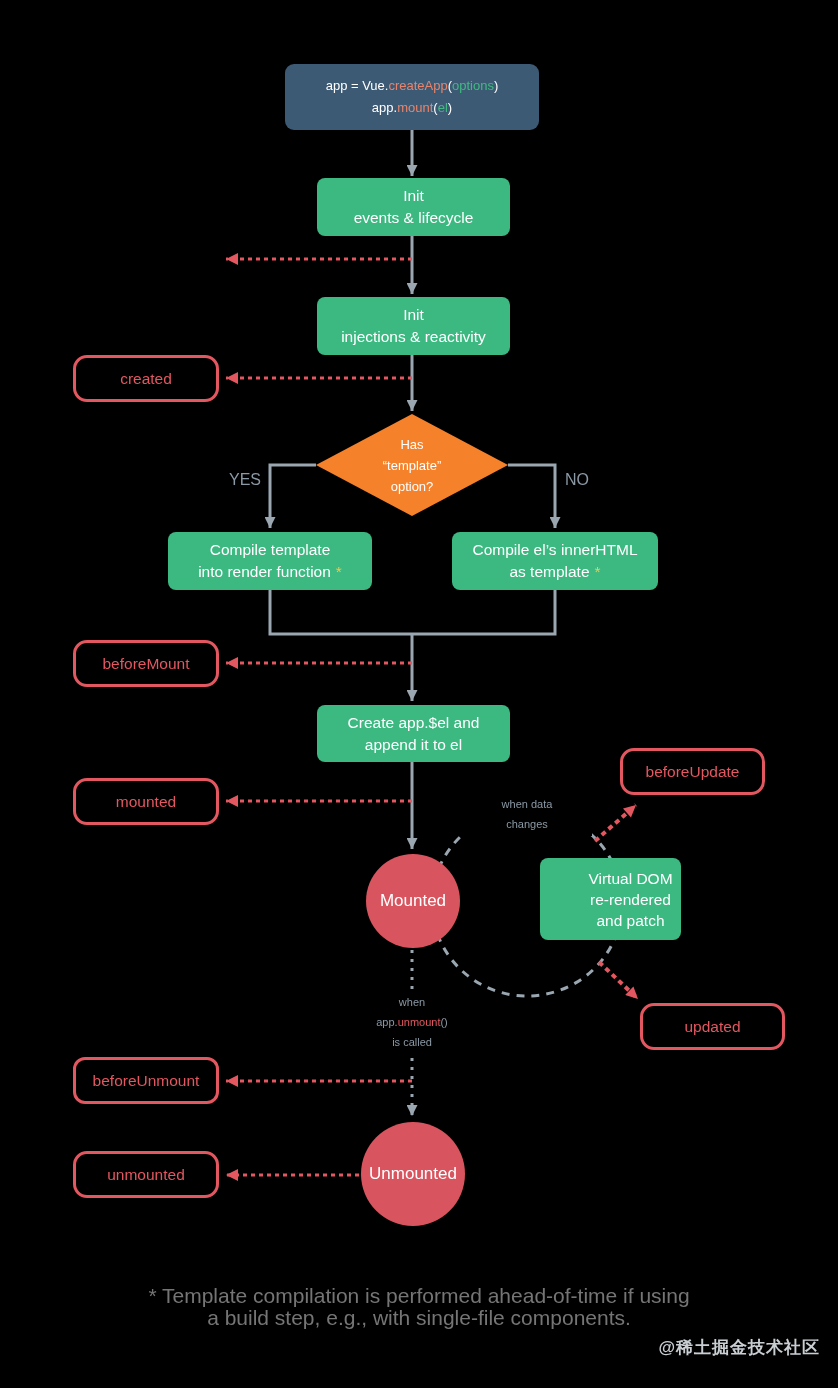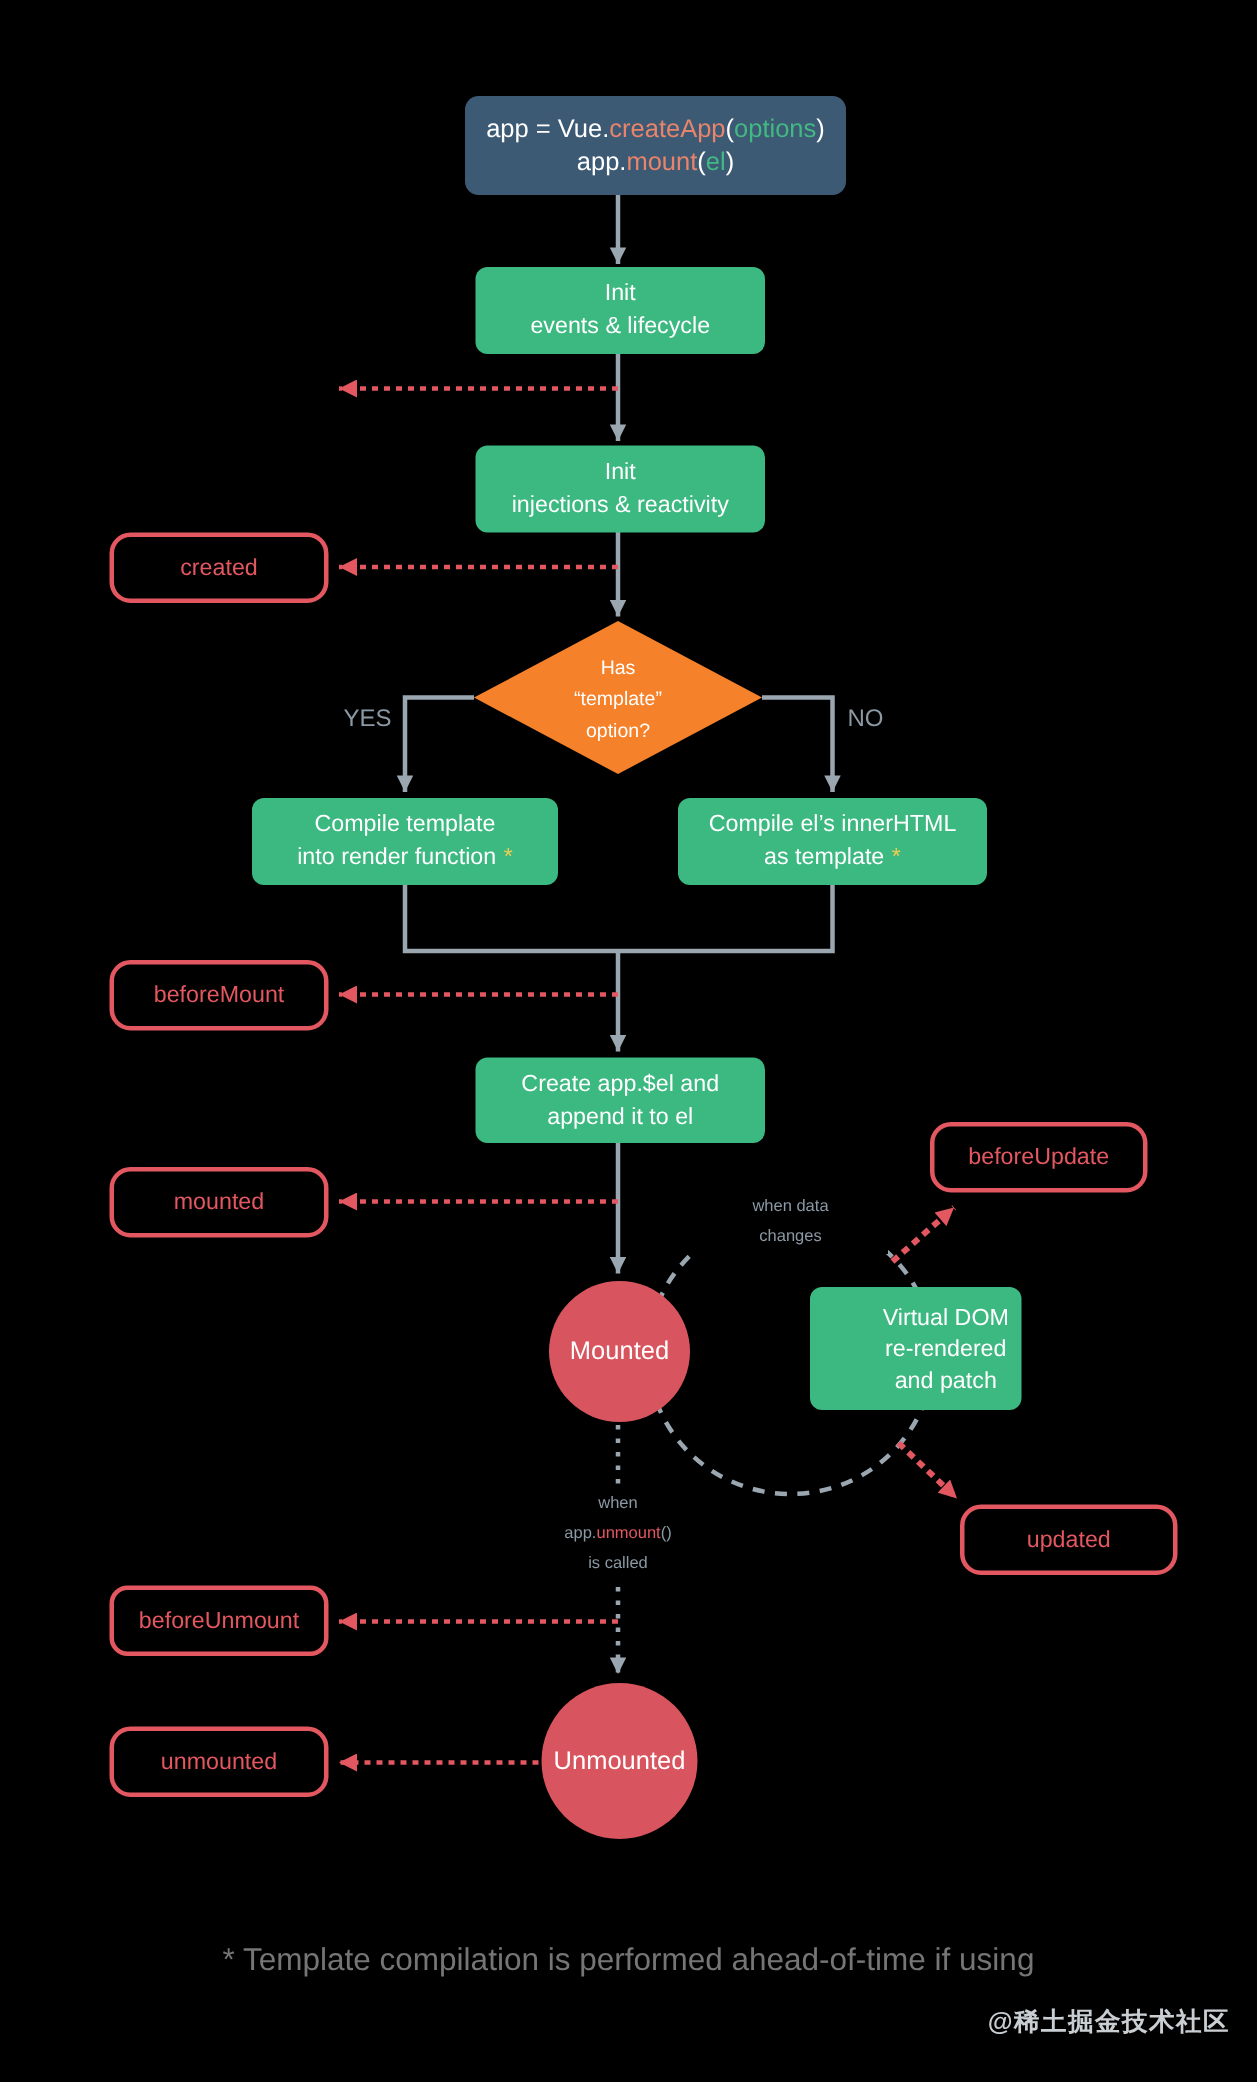--- a/index.html
+++ b/index.html
@@ -17,21 +17,21 @@
   .edges{position:absolute;left:0;top:0;}
   .solid{stroke:var(--line);stroke-width:3;fill:none;}
   .dotted{stroke:var(--line);stroke-width:3;fill:none;stroke-dasharray:3 6;}
   .loop{stroke:var(--line);stroke-width:3;fill:none;stroke-dasharray:8 7;}
   .rdash{stroke:var(--red);stroke-width:3;fill:none;stroke-dasharray:4 4;}
   .rdash.thick{stroke-width:4;stroke-dasharray:5 4;}
   .diamond{fill:var(--orange);}
   .mk-gray{fill:var(--line);}
   .mk-red{fill:var(--red);}
   .abs{position:absolute;display:flex;flex-direction:column;align-items:center;justify-content:center;text-align:center;}
-  .code-box{background:var(--blue);border-radius:9px;color:#fff;font-size:17px;line-height:22px;margin-left:25px;}
+  .code-box{background:var(--blue);border-radius:9px;color:#fff;font-size:13px;line-height:22px;}
   .tok-fn{color:var(--salmon);}
   .tok-arg{color:var(--code-green);}
   .node-green{background:var(--green);border-radius:8px;color:#fff;font-size:15.5px;line-height:22px;}
   .node-green .tight{line-height:21px;}
   .ast{color:var(--yellow);margin-left:5px;}
   .hook{border:3px solid var(--red);border-radius:14px;color:var(--red);font-size:15.5px;background:transparent;}
   .diamond-text{color:#fff;font-size:13px;line-height:21px;}
   .state-circle{background:var(--red-fill);border-radius:50%;color:#fff;font-size:17px;}
   .lbl{color:var(--gray-text);font-size:16px;}
   .lbl-masked{background:var(--bg);color:var(--gray-text);font-size:11px;line-height:20px;}
@@ -143,17 +143,18 @@
   </div>
 
   <div class="abs lbl-masked" style="left:340px;top:992px;width:144px;height:60px;">
     <div>when</div>
     <div><span>app.</span><span class="tok-red">unmount</span><span>()</span></div>
     <div>is called</div>
   </div>
 
   <div class="abs footnote" style="left:119px;top:1284px;width:600px;height:46px;">
     <div>* Template compilation is performed ahead-of-time if using</div>
+    <div>a build step, e.g., with single-file components.</div>
   </div>
 
   <div class="abs watermark" style="left:570px;top:1334px;width:250px;height:26px;">@稀土掘金技术社区</div>
 
 </div>
 
 </body></html>

